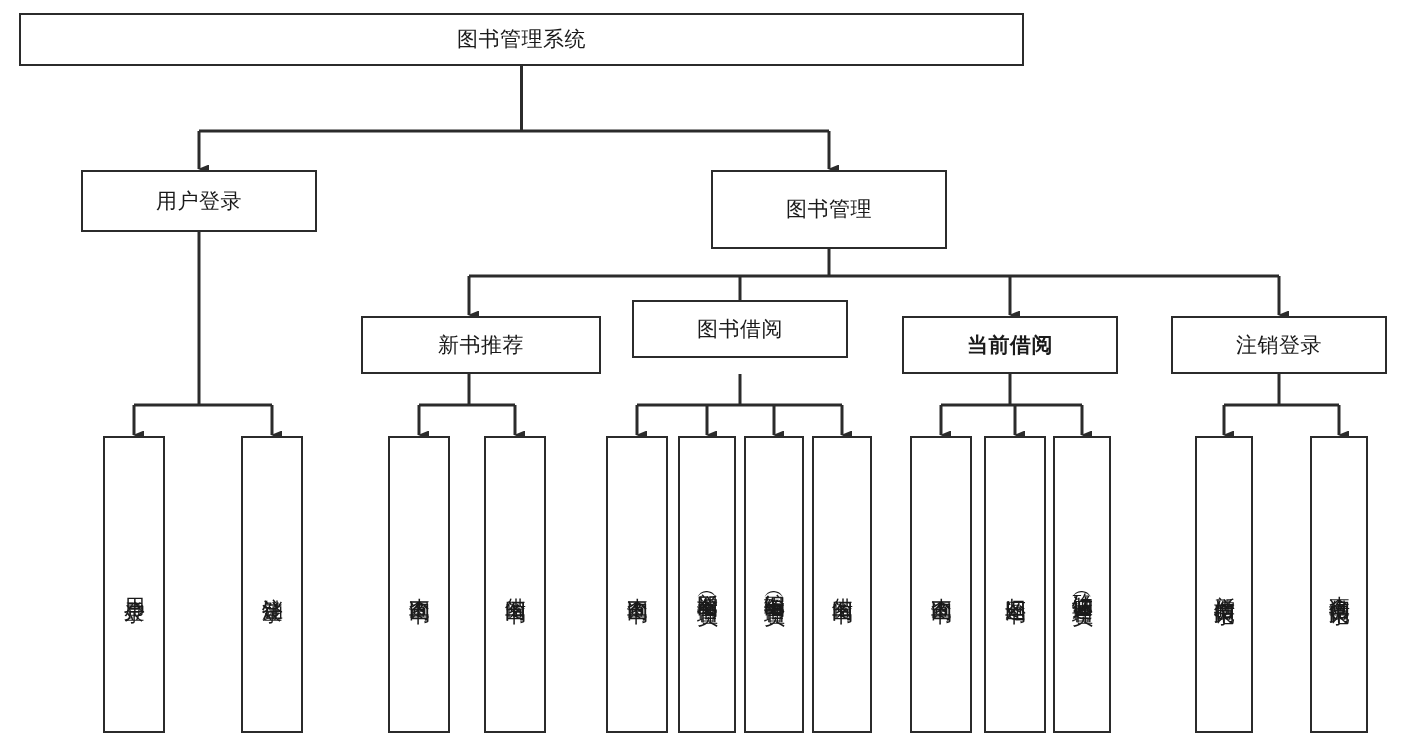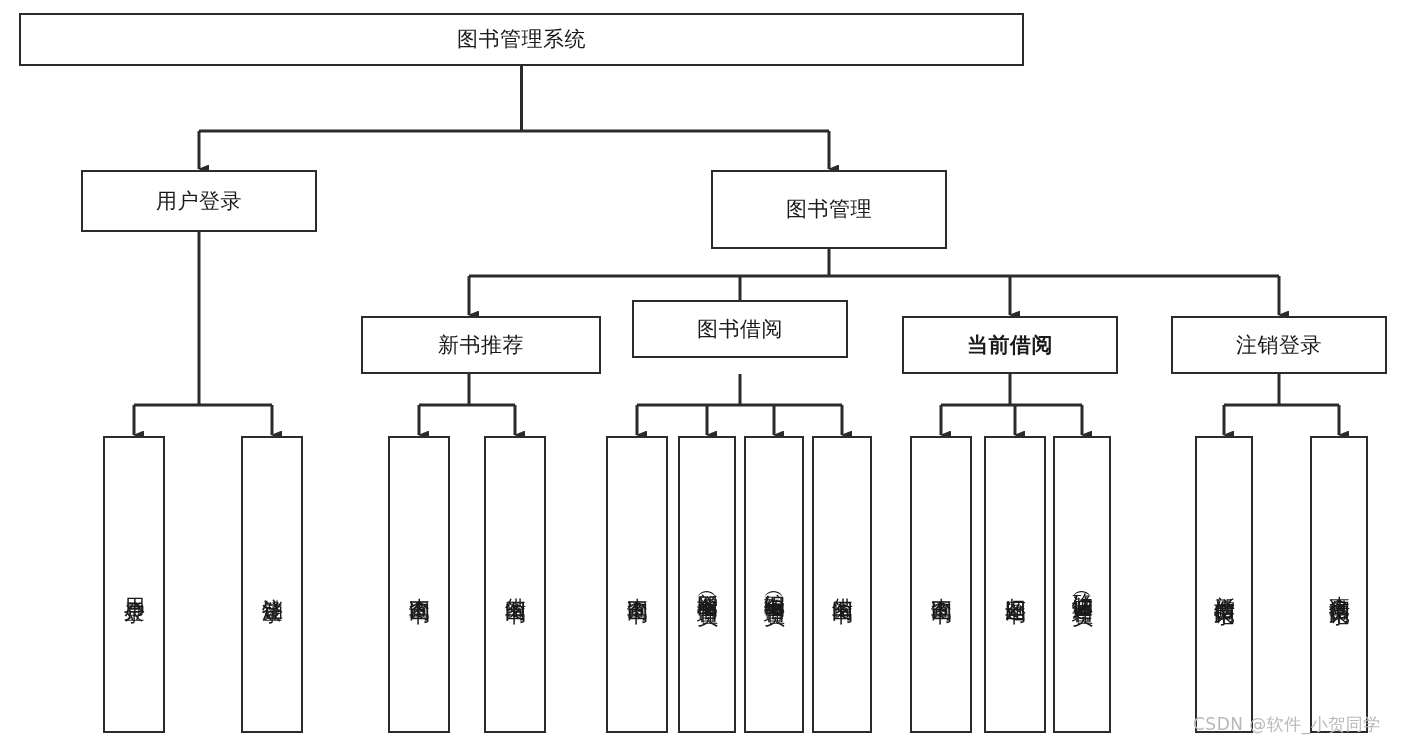--- a/index.html
+++ b/index.html
@@ -169,14 +169,13 @@
         <span class="label">确认归还（管理员）</span>
       </div>
       <div class="node vert" style="left: 1195px; top: 436px; width: 58px; height: 297px;">
         <span class="label">新增借阅记录</span>
       </div>
       <div class="node vert" style="left: 1310px; top: 436px; width: 58px; height: 297px;">
         <span class="label">查询借阅记录</span>
       </div>
     </div>
 
-  <div class="watermark" style="left:1193px; top:713px;">CSDN @软件_小贺同学</div>
 </div>
 
 </body></html>

